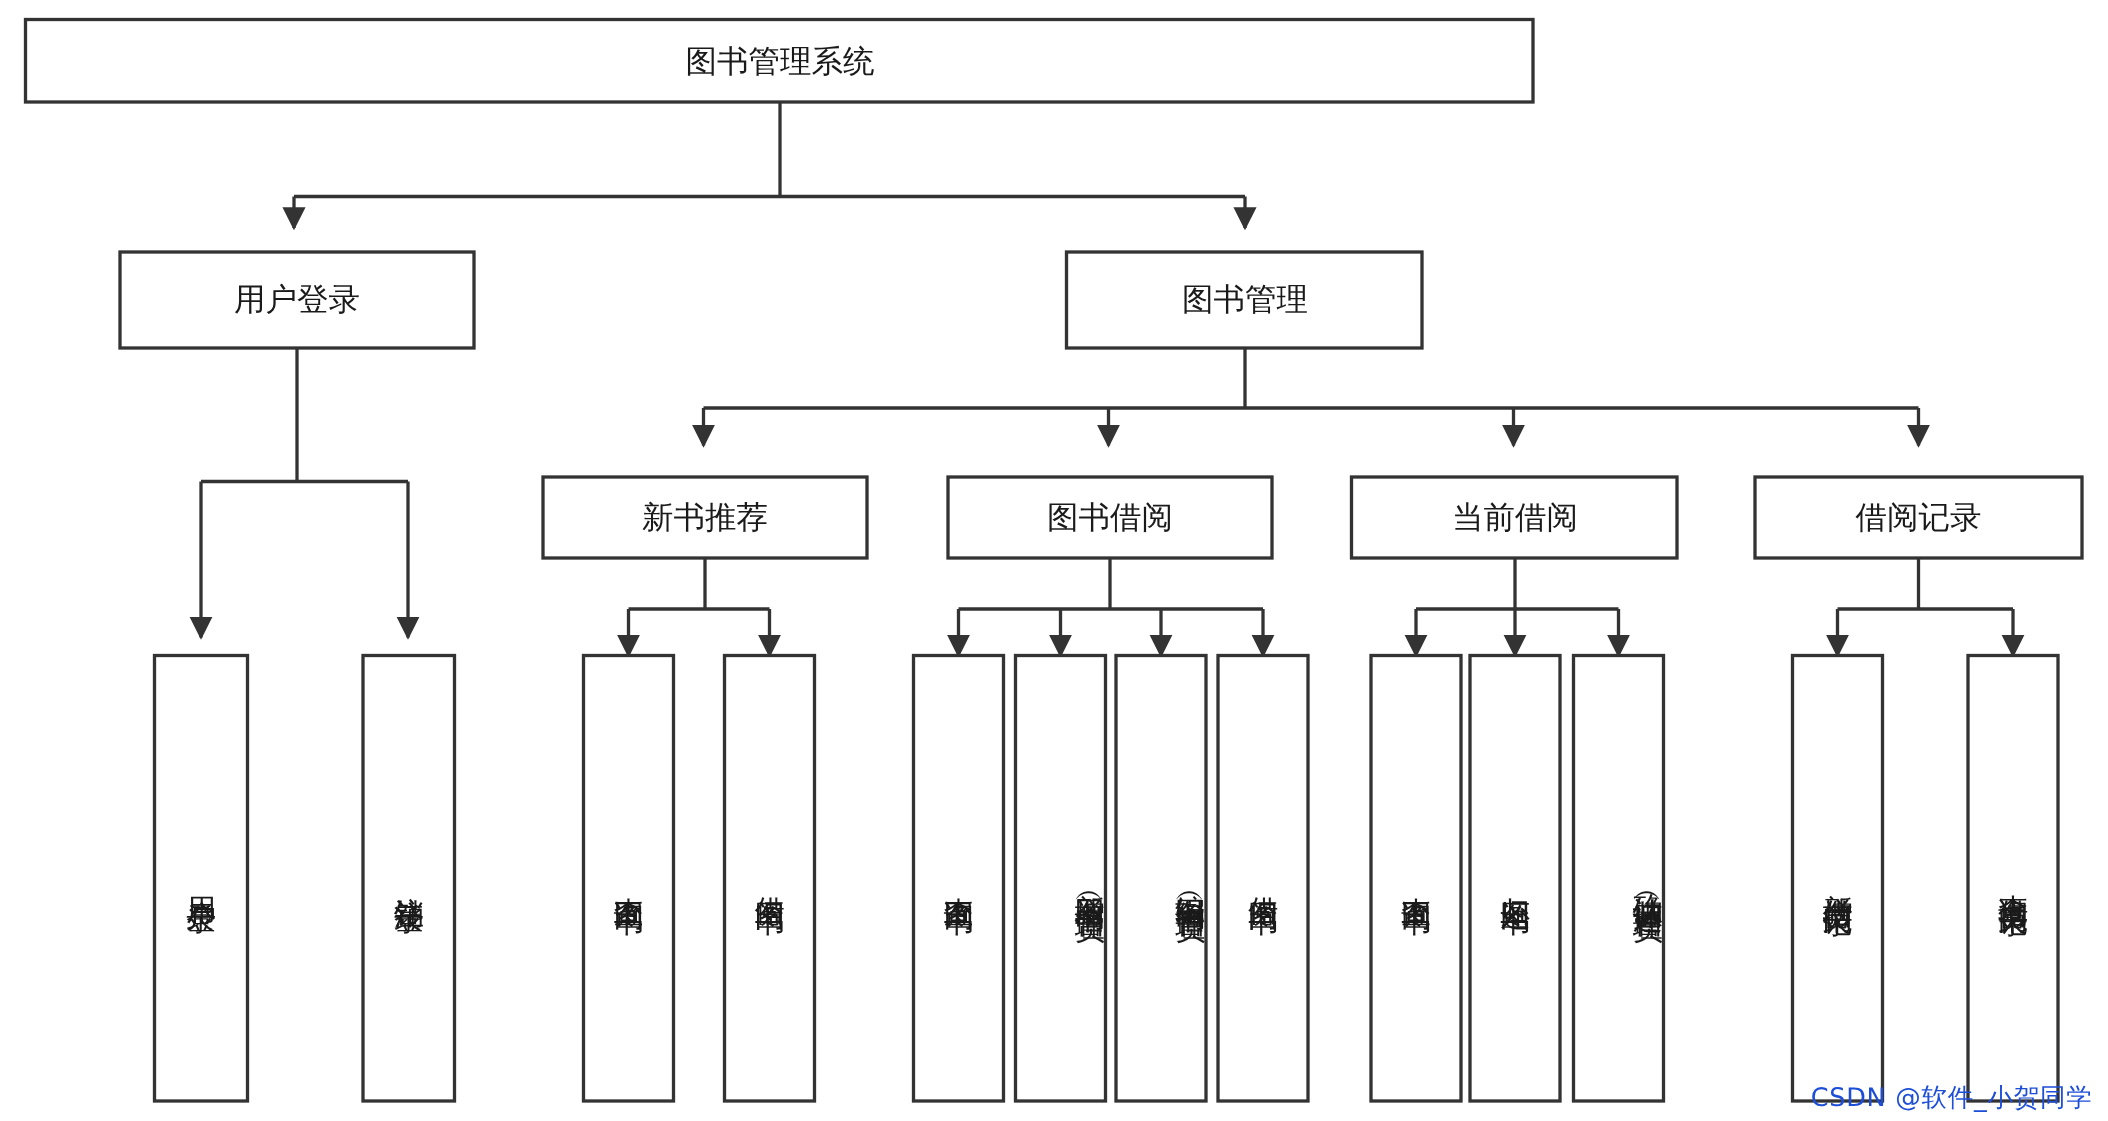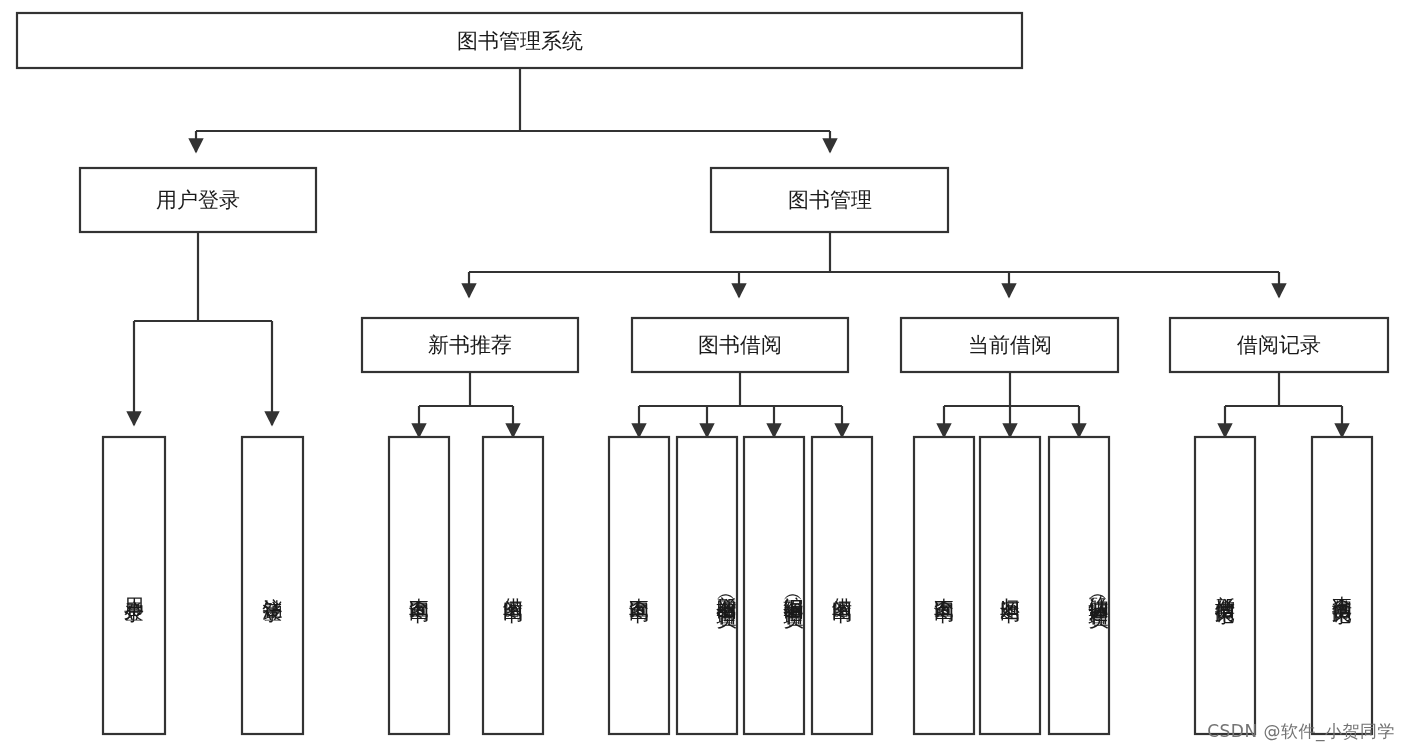--- a/index.html
+++ b/index.html
@@ -62,21 +62,21 @@
     text-align: center;
     white-space: nowrap;
     pointer-events: none;
   }
   .watermark {
     position: absolute;
     right: 10px;
     bottom: 4px;
     font-family: "DejaVu Sans", "Liberation Sans", sans-serif;
     font-size: 17px;
-    color: #737373;
+    color: #1d4ed8;
     letter-spacing: 0.5px;
     white-space: nowrap;
   }
 </style>
 </head>
 <body>
 
 <div id="diagram-root">
 
   <svg id="tree-svg" viewBox="0 0 1405 747" xmlns="http://www.w3.org/2000/svg">

